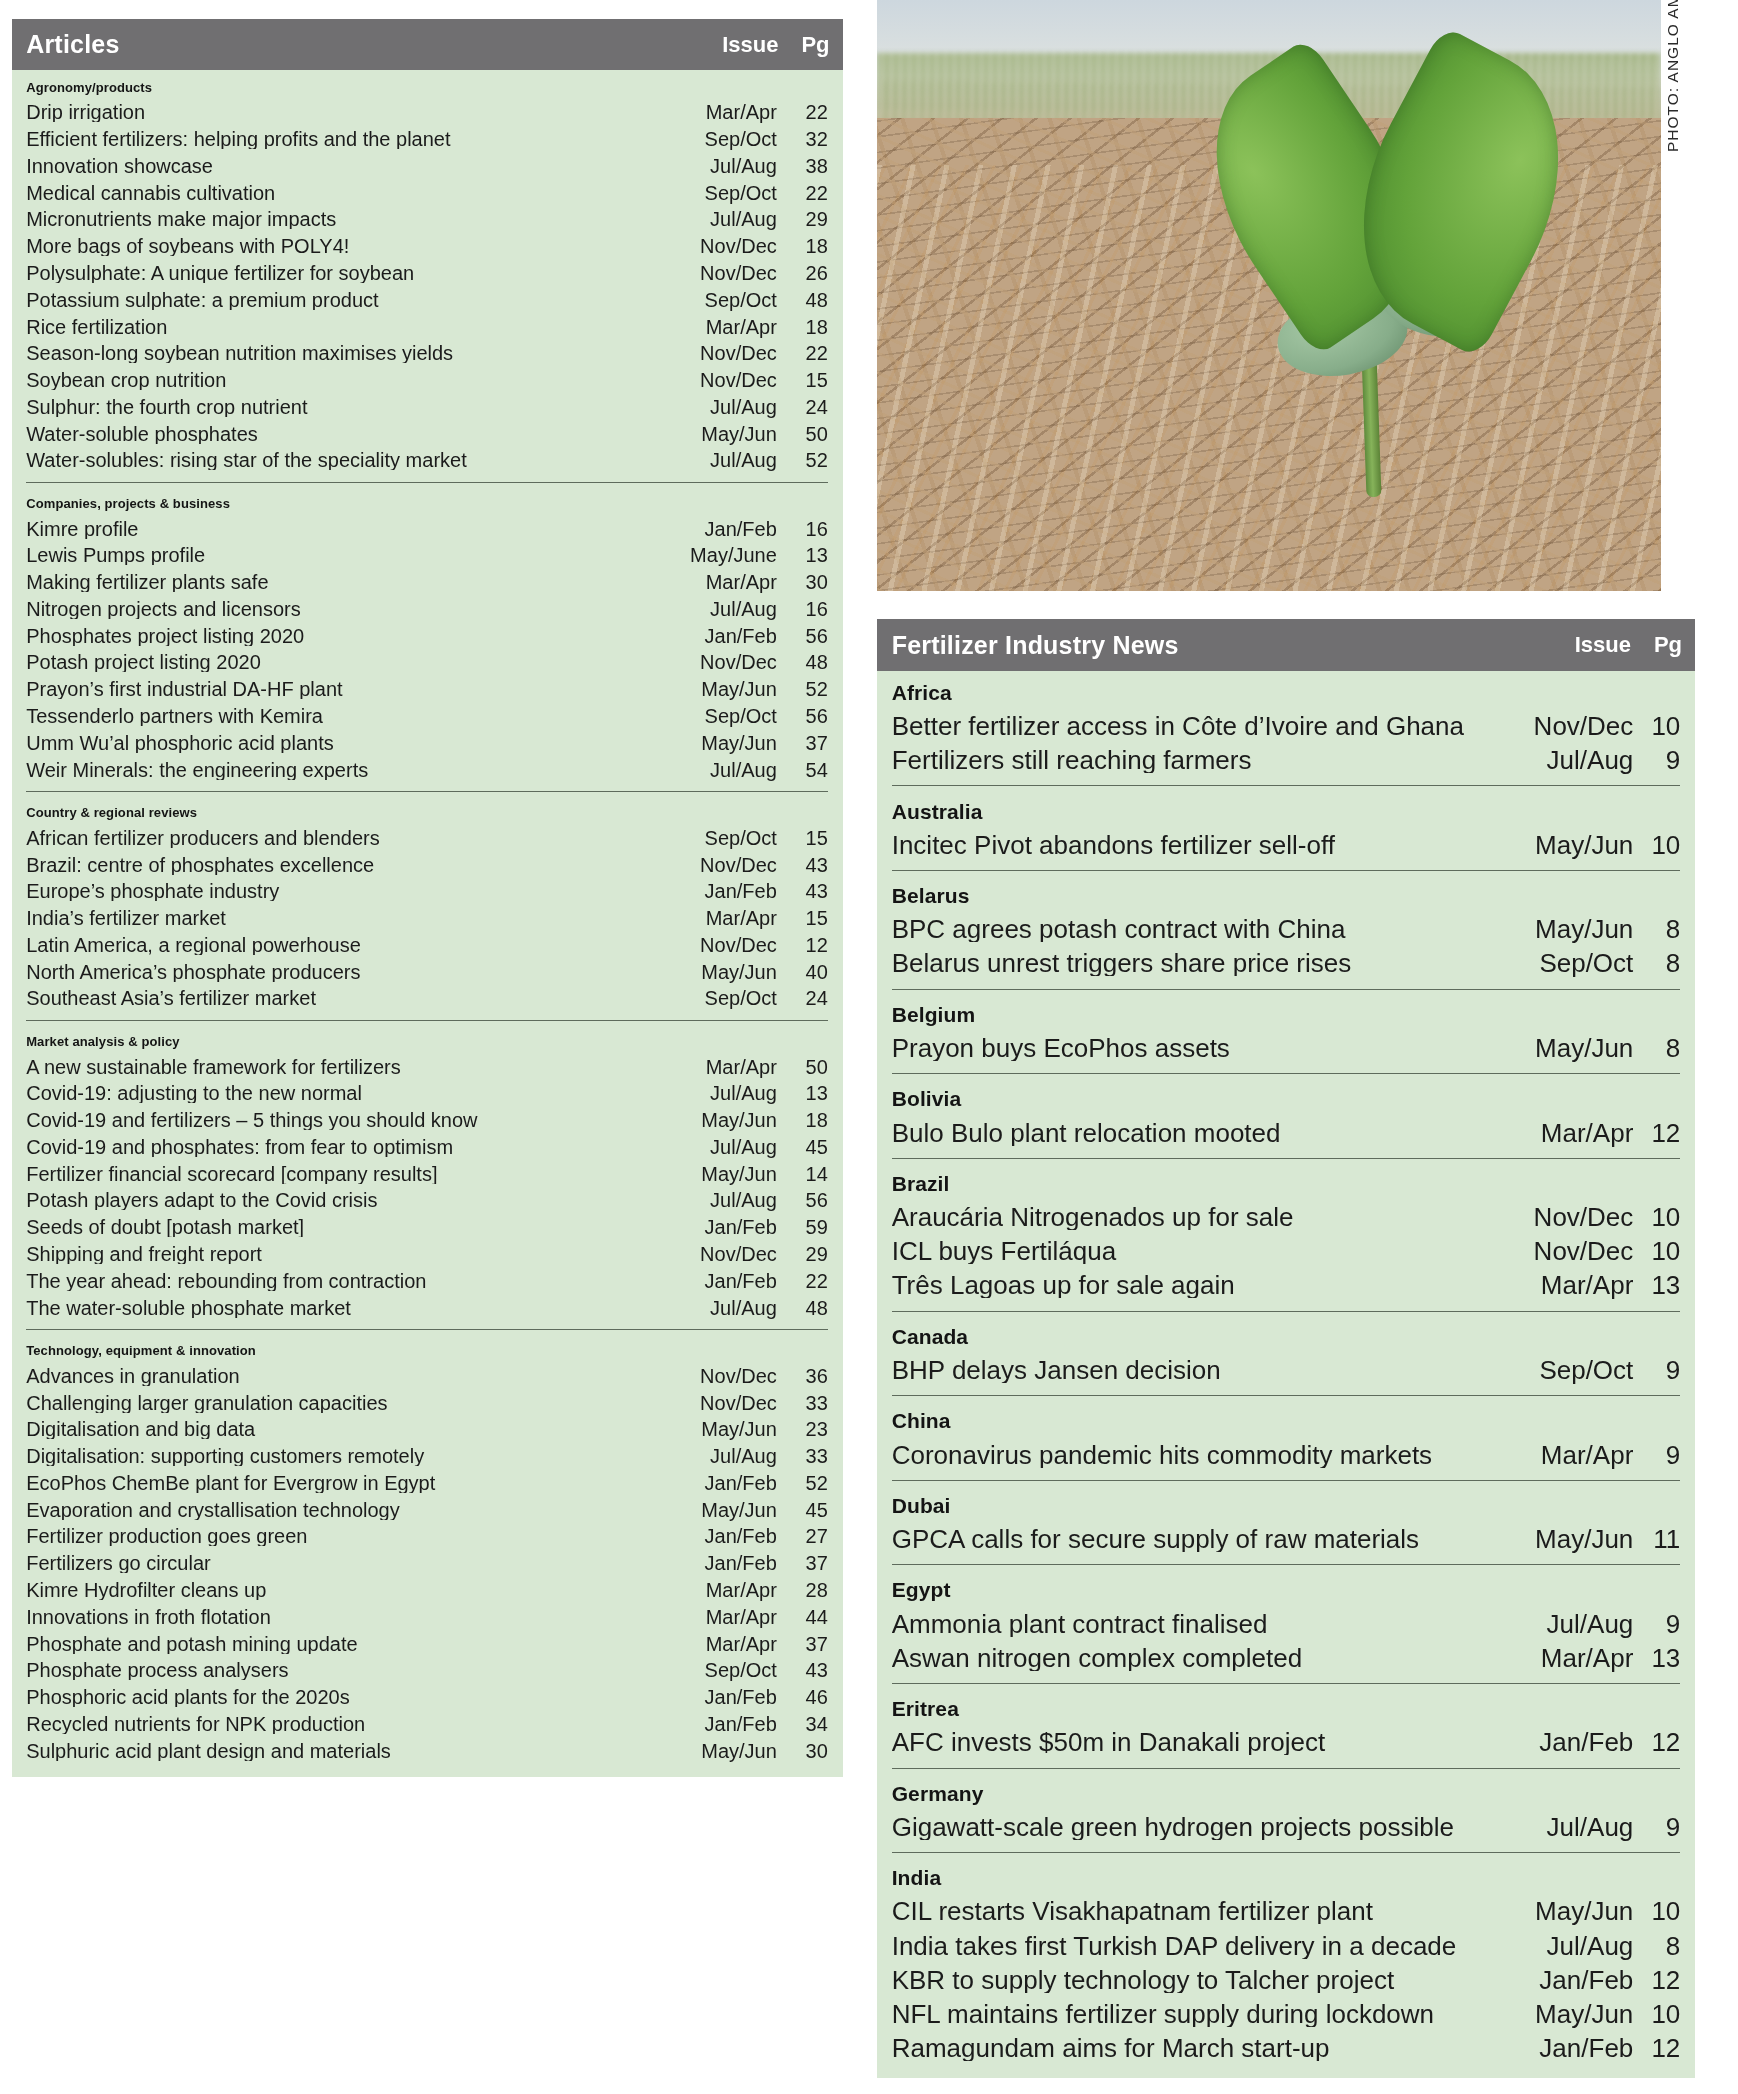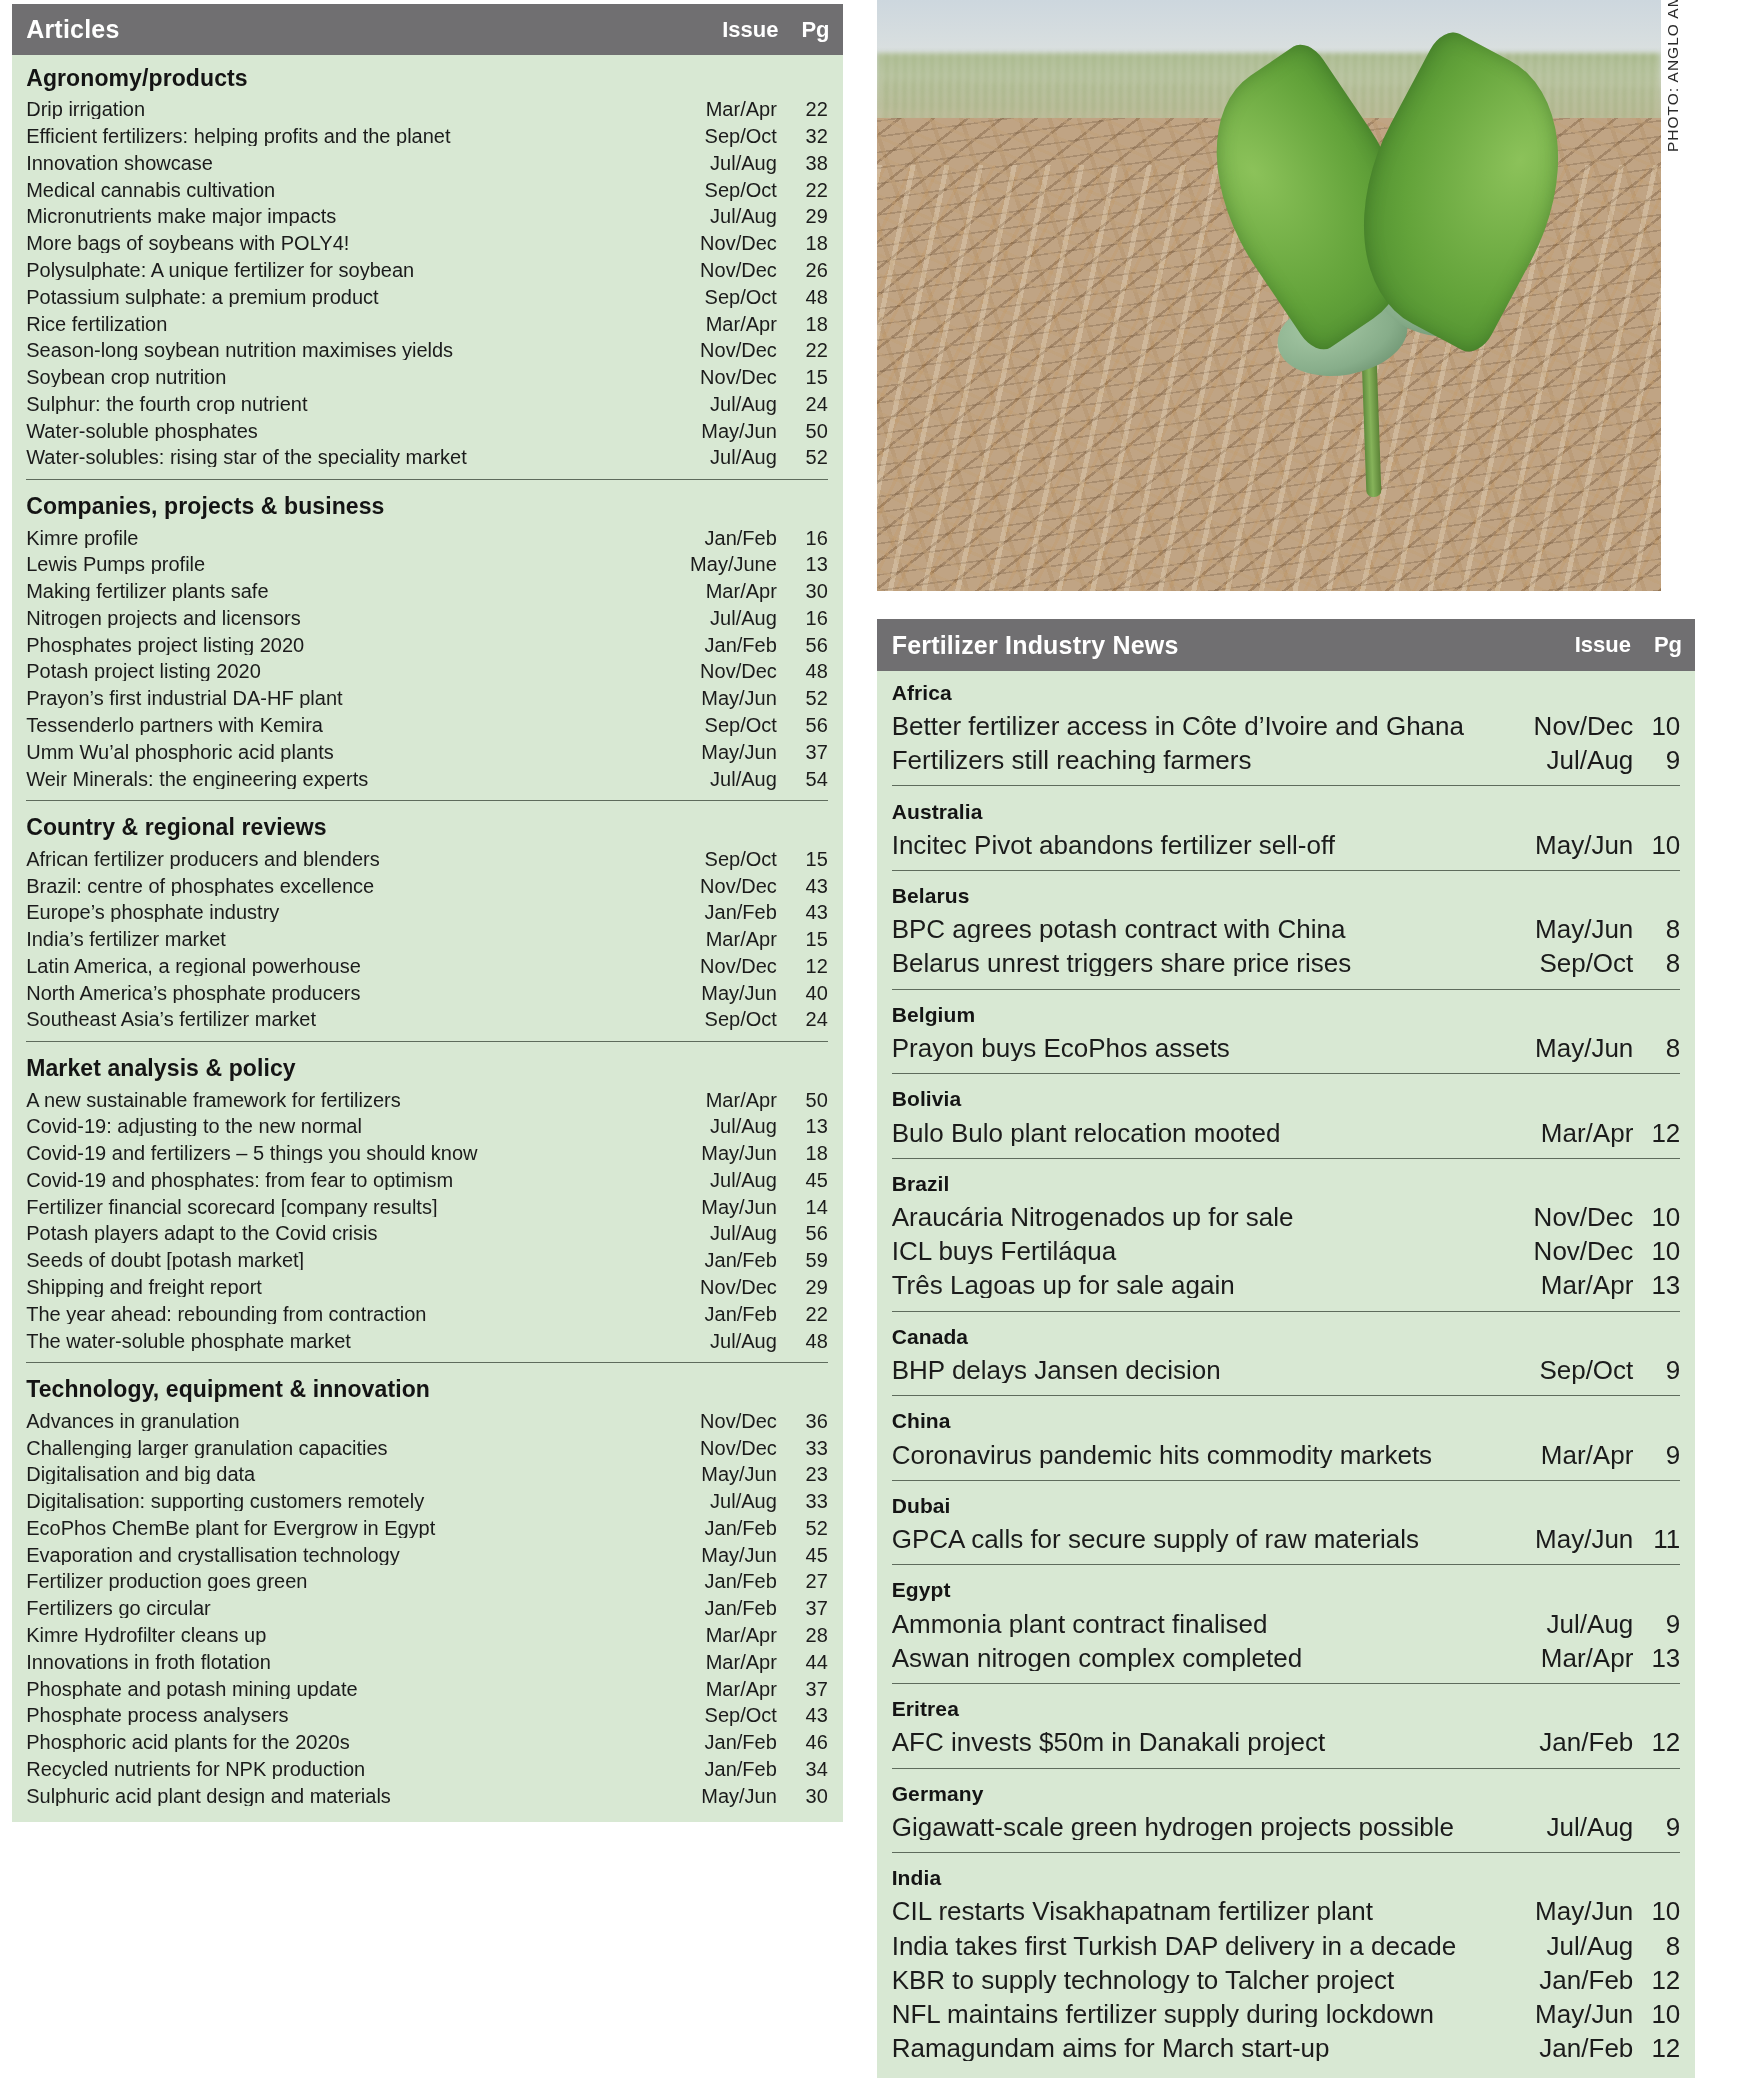--- a/index.html
+++ b/index.html
@@ -18,21 +18,21 @@
   
   #page {
     position: relative;
     width: 1738px;
     height: 2095px;
     background: #ffffff;
   }
   #left-col {
     position: absolute;
     left: 11.5px;
-    top: 4px;
+    top: 19px;
     width: 831px;
   }
   #right-col {
     position: absolute;
     left: 877px;
     top: 0px;
     width: 818px;
   }
 
   
@@ -70,21 +70,21 @@
   }
 
   .toc-body { padding: 0 14.7px 0 14.7px; }
 
   .section { padding-top: 4.9px; }
   .section + .section { margin-top: 5.7px; }
   .section.has-rule { border-top: 1.6px solid #5e6b5c; padding-top: 8.2px; margin-top: 8.2px; }
 
   .section-title {
     font-weight: bold;
-    font-size: 23px;
+    font-size: 13px;
     color: #141414;
     margin: 4.9px 0 4.1px 0;
     letter-spacing: 0.1px;
   }
 
   .row {
     display: flex;
     align-items: baseline;
     font-size: 20px;
     color: #1b1b1b;

